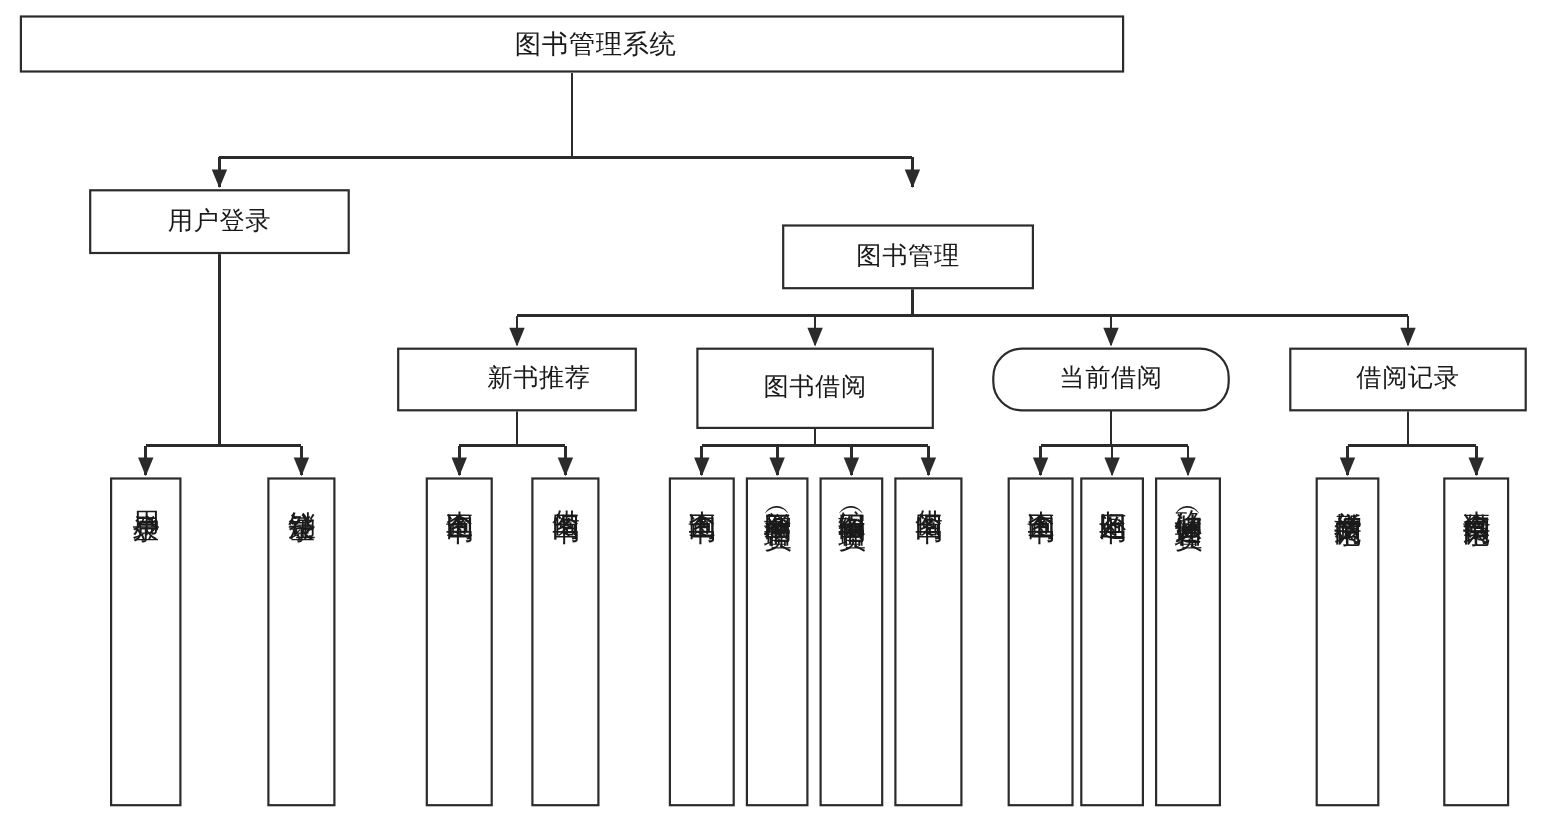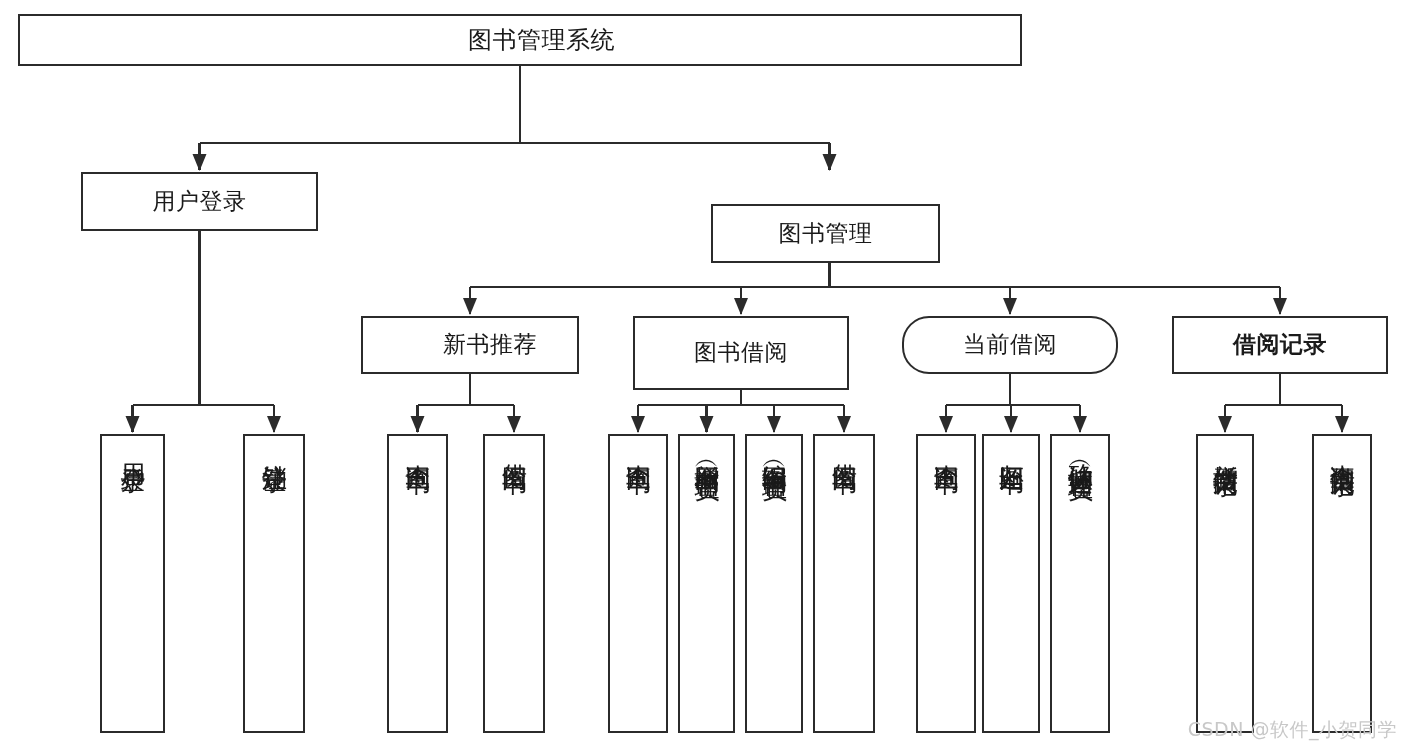--- a/index.html
+++ b/index.html
@@ -140,21 +140,21 @@
       </div>
       <div class="node horiz" style="left: 361px; top: 316px; width: 218px; height: 58px; padding-left: 40px;">
         <span>新书推荐</span>
       </div>
       <div class="node horiz" style="left: 633px; top: 316px; width: 216px; height: 74px;">
         <span>图书借阅</span>
       </div>
       <div class="node horiz" style="left: 902px; top: 316px; width: 216px; height: 58px; border-radius: 27px;">
         <span>当前借阅</span>
       </div>
-      <div class="node horiz" style="left: 1172px; top: 316px; width: 216px; height: 58px; font-weight: bold;">
+      <div class="node horiz" style="left: 1172px; top: 316px; width: 216px; height: 58px;">
         <span>借阅记录</span>
       </div>
       <div class="node vert" style="left: 100px; top: 434px; width: 65px; height: 299px;">
         <span class="vlabel">用户登录</span>
       </div>
       <div class="node vert" style="left: 243px; top: 434px; width: 62px; height: 299px;">
         <span class="vlabel">注销登录</span>
       </div>
       <div class="node vert" style="left: 387px; top: 434px; width: 61px; height: 299px;">
         <span class="vlabel">查询图书</span>
@@ -183,14 +183,13 @@
       <div class="node vert" style="left: 1050px; top: 434px; width: 60px; height: 299px;">
         <span class="vlabel">确认归还（管理员）</span>
       </div>
       <div class="node vert" style="left: 1196px; top: 434px; width: 58px; height: 299px;">
         <span class="vlabel">新增借阅记录</span>
       </div>
       <div class="node vert" style="left: 1312px; top: 434px; width: 60px; height: 299px;">
         <span class="vlabel">查询借阅记录</span>
       </div>
     </div>
-  <div id="watermark">CSDN @软件_小贺同学</div>
 </div>
 
 </body></html>

